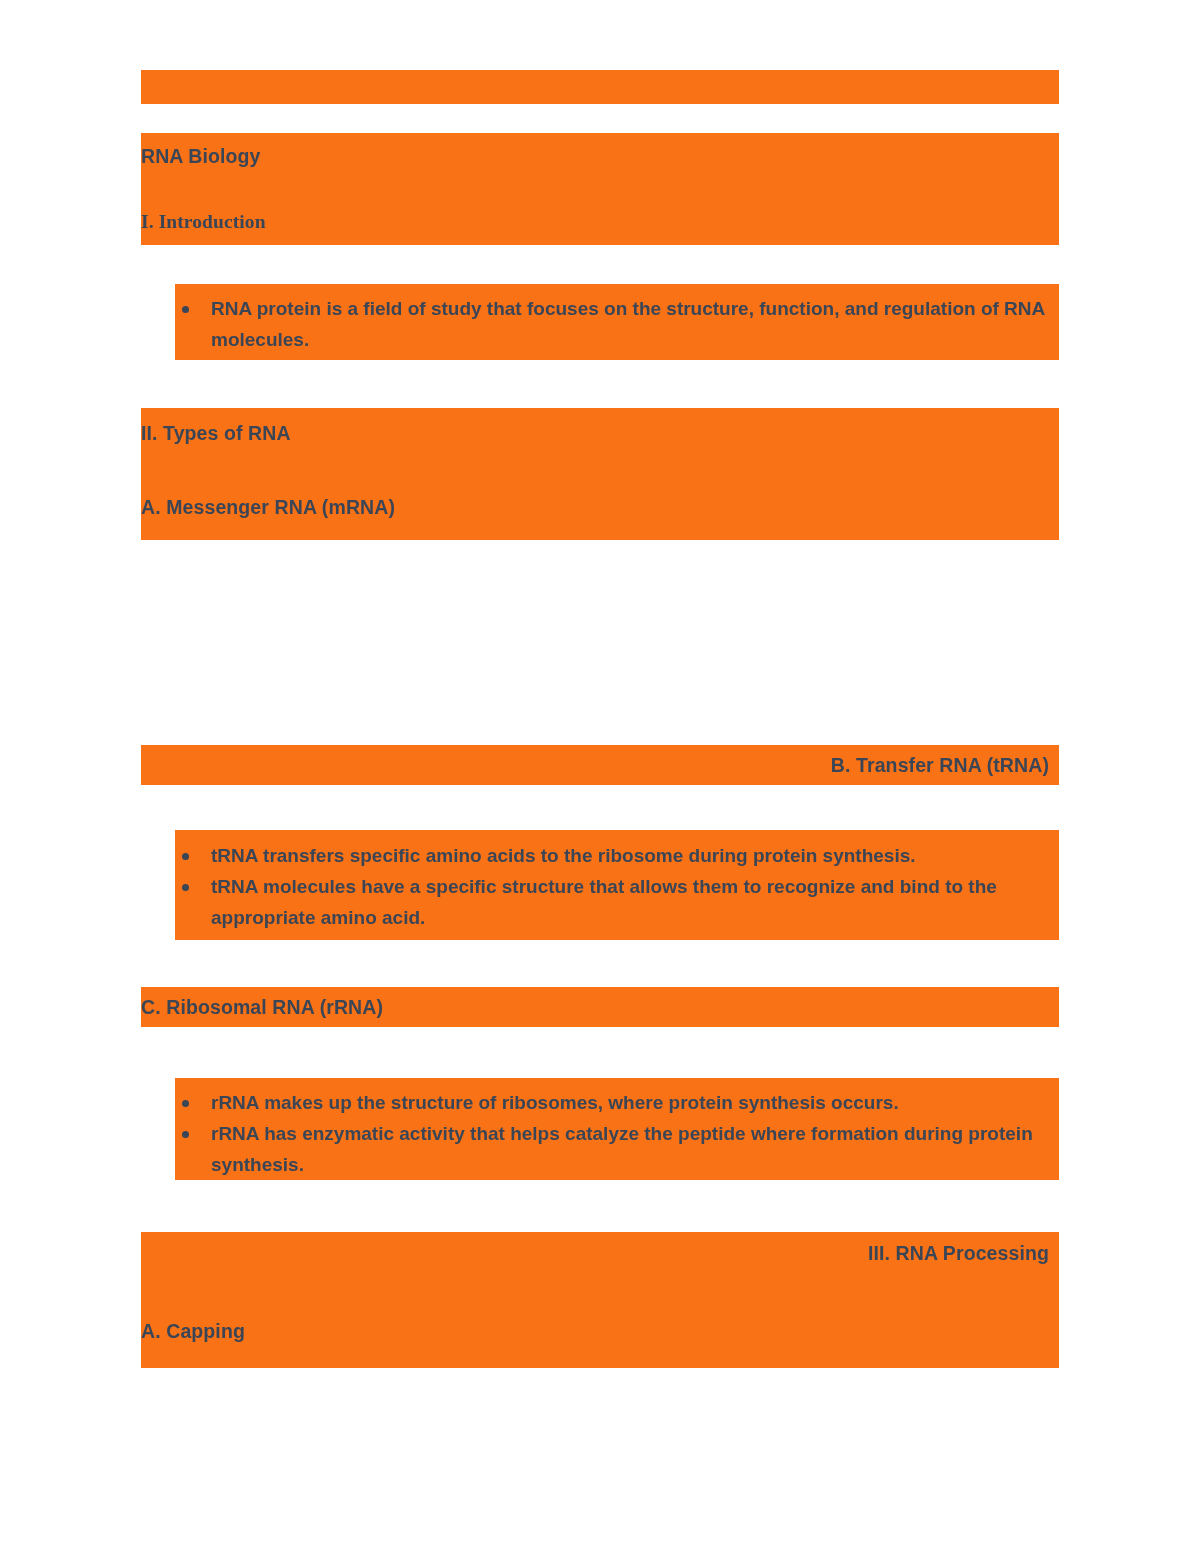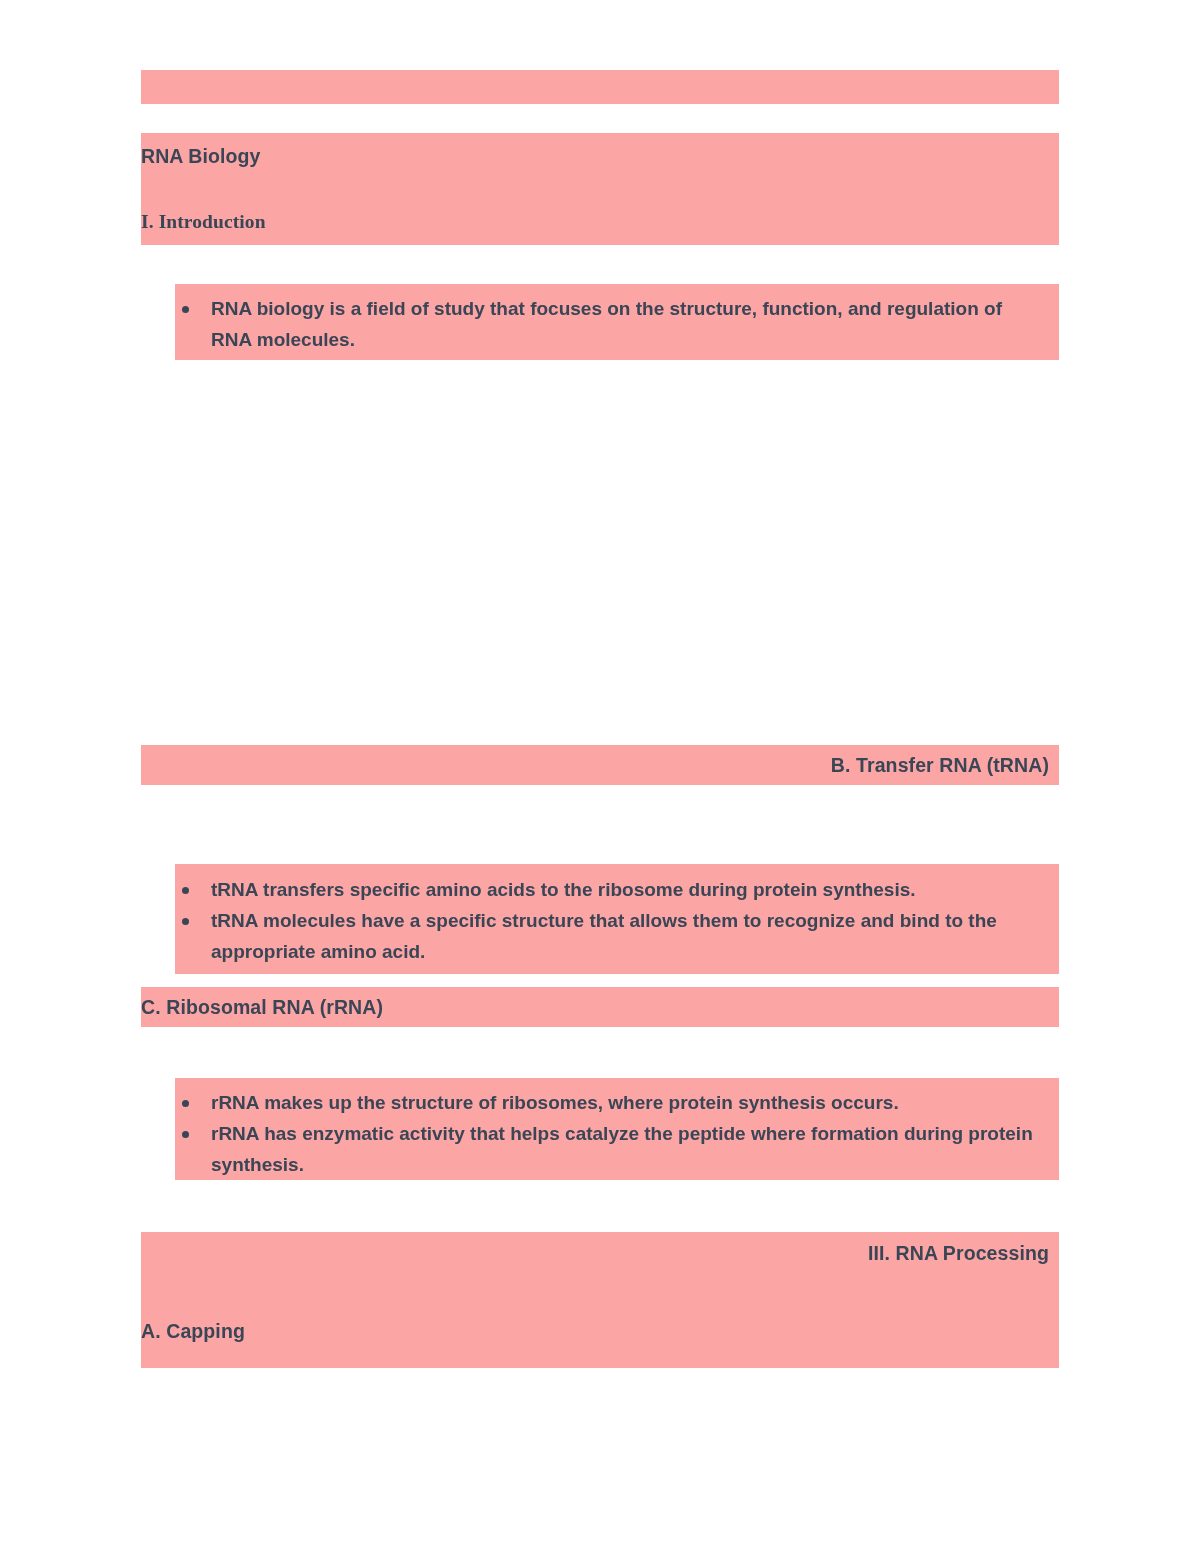--- a/index.html
+++ b/index.html
@@ -24,21 +24,21 @@
     height: 1553px;
     background: #ffffff;
     overflow: hidden;
   }
 
   
   .block {
     position: absolute;
     left: 141px;
     width: 918px;
-    background: #fca5a5;
+    background: #f97316;
     box-sizing: border-box;
   }
   .block.indent {
     left: 175px;
     width: 884px;
   }
 
   
   .heading {
     color: #3a4556;
@@ -89,31 +89,36 @@
   <div class="block" style="top:70px; height:34px;"></div>
 
   <div class="block" style="top:133px; height:112px; padding:8px 10px 0 0;">
     <div class="heading title" style="margin-top:2px;">RNA Biology</div>
     <div class="spacer-line"></div>
     <div class="heading" style="margin-top:14px;font-family:Liberation Serif, serif;">I. Introduction</div>
   </div>
 
   <div class="block indent" style="top:284px; height:76px; padding:9px 14px 0 0;">
     <ul class="bullets">
-      <li>RNA biology is a field of study that focuses on the structure, function, and regulation of RNA molecules.</li>
+      <li>RNA protein is a field of study that focuses on the structure, function, and regulation of RNA molecules.</li>
     </ul>
   </div>
 
+  <div class="block" style="top:408px; height:132px; padding:8px 10px 0 0;">
+    <div class="heading" style="margin-top:4px;">II. Types of RNA</div>
+    <div class="spacer-line" style="height:48px;"></div>
+    <div class="heading">A. Messenger RNA (mRNA)</div>
+  </div>
 
 
   <div class="block" style="top:745px; height:40px; padding:7px 10px 0 0;text-align:right;">
     <div class="heading">B. Transfer RNA (tRNA)</div>
   </div>
 
-  <div class="block indent" style="top:864px; height:110px; padding:10px 14px 0 0;">
+  <div class="block indent" style="top:830px; height:110px; padding:10px 14px 0 0;">
     <ul class="bullets">
       <li>tRNA transfers specific amino acids to the ribosome during protein synthesis.</li>
       <li>tRNA molecules have a specific structure that allows them to recognize and bind to the appropriate amino acid.</li>
     </ul>
   </div>
 
   <div class="block" style="top:987px; height:40px; padding:7px 10px 0 0;">
     <div class="heading">C. Ribosomal RNA (rRNA)</div>
   </div>
 

